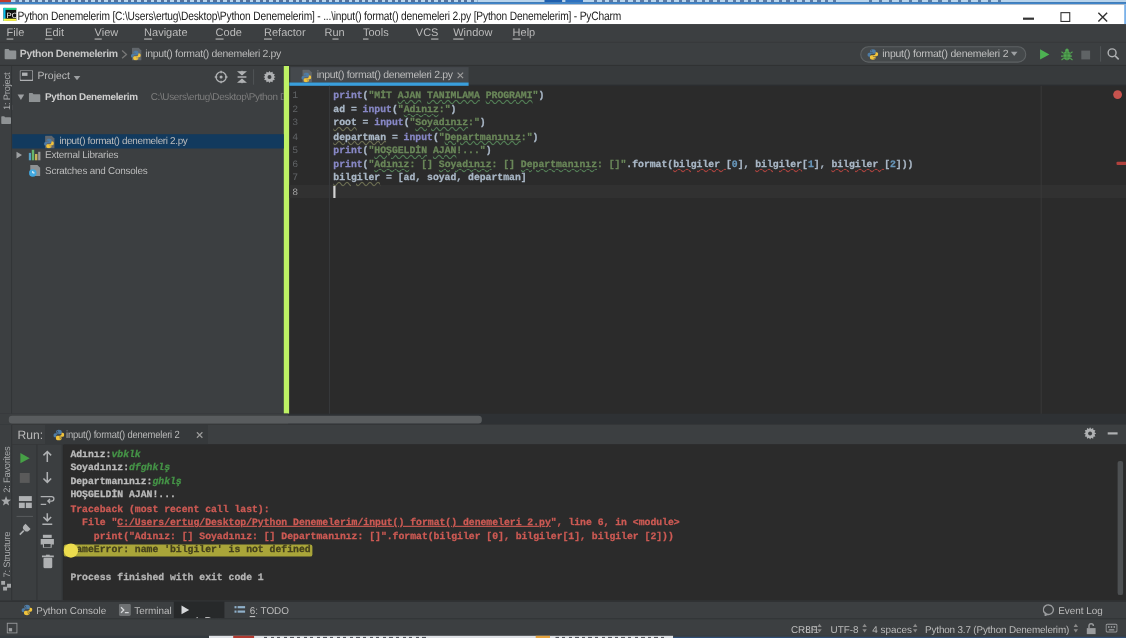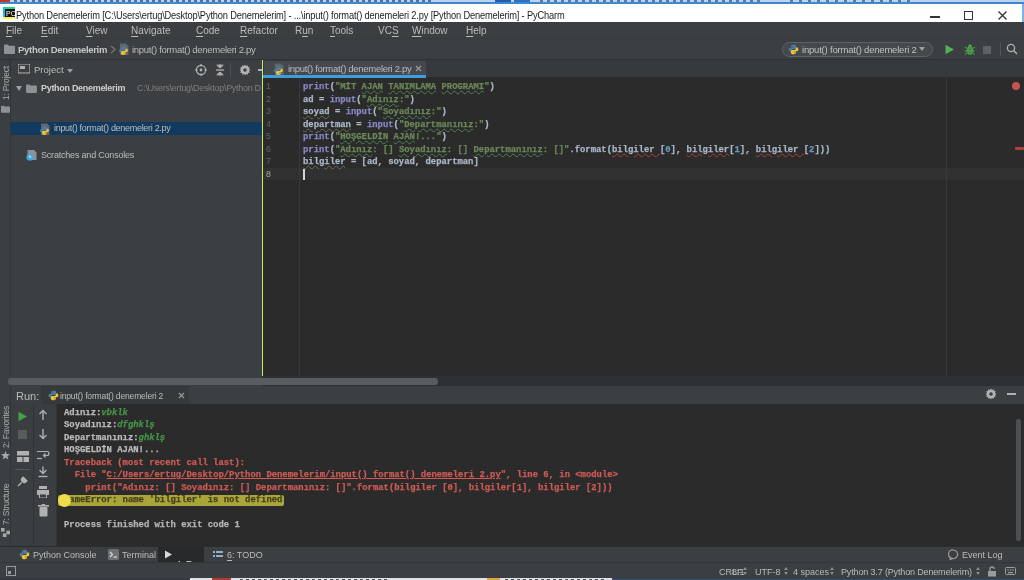--- a/index.html
+++ b/index.html
@@ -14,21 +14,21 @@
 
 #menubar{left:0;top:22px;width:1024px;height:17px;background:#3c3f41;color:#bbb;font-size:10px;border-bottom:1px solid #37393b}
 #menubar span.mi{position:absolute;top:3px}
 u{text-decoration:underline;text-underline-offset:1.5px;text-decoration-thickness:1px}
 
 #navbar{left:0;top:39px;width:1024px;height:21px;background:#3c3f41;border-bottom:1px solid #303233;color:#bbb;font-size:9.5px}
 
 #stripe{left:0;top:60px;width:11px;height:486px;background:#3c3f41;border-right:1px solid #323537}
 .vlab{position:absolute;color:#a6a8aa;font-size:8.5px;white-space:nowrap;transform:rotate(-90deg);transform-origin:0 0;letter-spacing:-.2px}
 
-#proj{left:11px;top:60px;width:252px;height:317px;background:#3c3f41;border-right:1px solid #bef264;overflow:hidden}
+#proj{left:11px;top:60px;width:252px;height:317px;background:#3c3f41;border-right:5px solid #bef264;overflow:hidden}
 #proj .hdr{position:absolute;left:0;top:0;width:252px;height:21px}
 .trow{position:absolute;left:0;width:252px;height:13.2px;font-size:9px;color:#bcbcbc;white-space:nowrap}
 .trow .lbl{position:absolute;top:1px}
 .arrow-r{position:absolute;width:0;height:0;border-left:5px solid #9da0a2;border-top:3.5px solid transparent;border-bottom:3.5px solid transparent}
 .arrow-d{position:absolute;width:0;height:0;border-top:5px solid #9da0a2;border-left:3.5px solid transparent;border-right:3.5px solid transparent}
 
 #editor{left:263px;top:60px;width:761px;height:317px;background:#2b2b2b}
 #tabbar{position:absolute;left:0;top:0;width:761px;height:18px;background:#373a3c;border-bottom:1px solid #2a2c2e}
 #tab1{position:absolute;left:1px;top:1px;width:162px;height:14px;background:#45494d;color:#bbb;font-size:9.5px}
 #tabu{position:absolute;left:0px;top:15px;width:163px;height:3px;background:#3a9fdc}
@@ -205,20 +205,30 @@
         </svg>
   <span class="lbl" style="left:30px;font-weight:bold;color:#cfcfcf;letter-spacing:-.3px">Python Denemelerim</span>
   <span class="lbl" style="left:126px;color:#7d7d7d;letter-spacing:-.3px">C:\Users\ertug\Desktop\Python D</span>
  </div>
  <div class="trow" style="top:62.1px;background:#123a5e">
   <svg class="abs" style="left:28px;top:0.5px" width="12" height="12">
           <use href="#pyfile"></use>
         </svg>
   <span class="lbl" style="left:43px;letter-spacing:-.3px">input() format() denemeleri 2.py</span>
  </div>
+ <div class="trow" style="top:75.4px">
+  <div class="arrow-r" style="left:4px;top:3px"></div>
+  <svg class="abs" style="left:15px;top:1px" width="11" height="10" viewBox="0 0 11 10">
+          <rect x="0" y="3" width="2.2" height="7" fill="#57a0c4"></rect>
+          <rect x="2.9" y="0" width="2.2" height="10" fill="#66b56b"></rect>
+          <rect x="5.8" y="4" width="2.2" height="6" fill="#c8b45a"></rect>
+          <rect x="8.7" y="2" width="2.2" height="8" fill="#9a9a9a"></rect>
+        </svg>
+  <span class="lbl" style="left:30px;letter-spacing:-.2px">External Libraries</span>
+ </div>
  <div class="trow" style="top:88.7px">
   <svg class="abs" style="left:15px;top:1px" width="12" height="11" viewBox="0 0 12 11">
           <path d="M1.5 0 H8 L10.5 2.5 V10 H1.5 Z" fill="#8e9294"></path>
           <circle cx="3.8" cy="7.2" r="3.4" fill="#40a8e0"></circle>
           <path d="M3.8 5.4 V7.2 H5.4" stroke="#fff" stroke-width=".9" fill="none"></path>
         </svg>
   <span class="lbl" style="left:30px;letter-spacing:-.2px">Scratches and Consoles</span>
  </div>
 </div>
 <div class="abs" id="editor">
@@ -243,21 +253,21 @@
   <span class="gn" style="right:28px;top:54px">5</span>
   <span class="gn" style="right:28px;top:66.5px">6</span>
   <span class="gn" style="right:28px;top:79px">7</span>
   <span class="gn" style="right:28px;top:91.5px;color:#a4a4a4">8</span>
  </div>
  <div id="gutline"></div>
  <div id="guide"></div>
  <div id="code">
   <div class="cl" style="top:0px"><span class="kw">print</span>(<span class="str">"MİT <span class="wg">AJAN</span> <span class="wg">TANIMLAMA</span> <span class="wg">PROGRAMI</span>"</span>)</div>
   <div class="cl" style="top:12.5px">ad = <span class="kw">input</span>(<span class="str">"<span class="wg">Adınız</span>:"</span>)</div>
-  <div class="cl" style="top:25px"><span class="wy">soyad</span> = <span class="kw">input</span>(<span class="str">"<span class="wg">Soyadınız</span>:"</span>)</div>
+  <div class="cl" style="top:25px"><span class="wy">root</span> = <span class="kw">input</span>(<span class="str">"<span class="wg">Soyadınız</span>:"</span>)</div>
   <div class="cl" style="top:37.5px"><span class="wy">departman</span> = <span class="kw">input</span>(<span class="str">"<span class="wg">Departmanınız</span>:"</span>)</div>
   <div class="cl" style="top:50px"><span class="kw">print</span>(<span class="str">"<span class="wg">HOŞGELDİN</span> <span class="wg">AJAN</span>!..."</span>)</div>
   <div class="cl" style="top:62.5px"><span class="kw">print</span>(<span class="str">"<span class="wg">Adınız</span>: [] <span class="wg">Soyadınız</span>: [] <span class="wg">Departmanınız</span>: []"</span>.format(<span class="wr">bilgiler </span>[<span class="num">0</span>], <span class="wr">bilgiler</span>[<span class="num">1</span>], <span class="wr">bilgiler </span>[<span class="num">2</span>]))</div>
   <div class="cl" style="top:75px"><span class="wy">bilgiler</span> = [ad, soyad, departman]</div>
  </div>
  <div id="caret"></div>
  <div id="errico"></div>
  <div id="errmark"></div>
 </div>
 <div class="abs" id="band" style="left:0;top:376px;width:1024px;height:10px;background:#2e3134">

